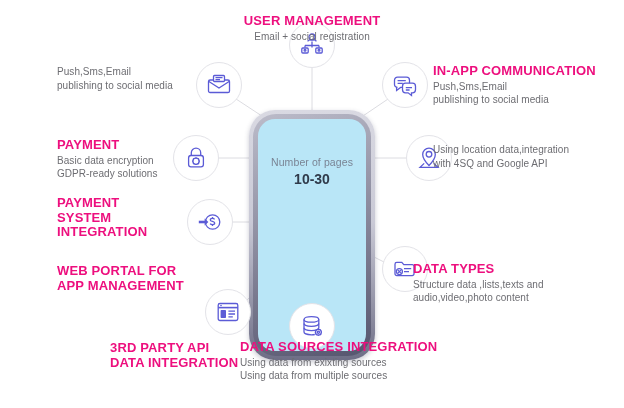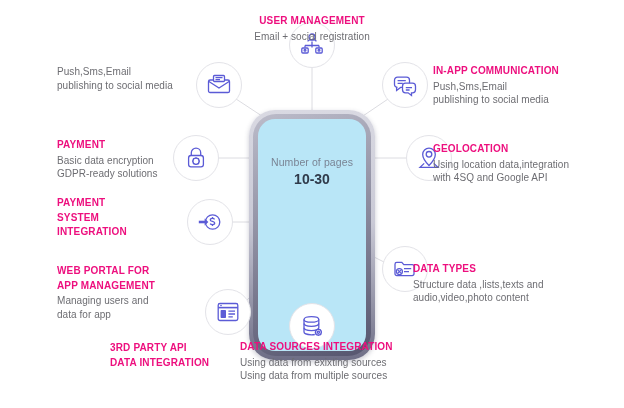--- a/index.html
+++ b/index.html
@@ -66,21 +66,21 @@
     background: #ffffff;
     border: 1px solid #e3e3e8;
     display: flex; align-items: center; justify-content: center;
   }
   .node-icon svg { display: block; }
 
   
   .node-text { position: absolute; }
   .node-title {
     color: #ed0f7e;
-    font-size: 10px;
+    font-size: 13px;
     font-weight: 700;
     letter-spacing: .15px;
     line-height: 14.5px;
     white-space: pre-line;
   }
   .node-desc {
     color: #6d6d72;
     font-size: 10px;
     line-height: 13.5px;
     letter-spacing: .05px;
@@ -250,42 +250,39 @@
 publishing to social media</div>
   </div>
 
   <div class="node-text ta-left" style="left:57px; top:138px; width:150px;">
     <div class="node-title">PAYMENT</div>
     <div class="node-desc">Basic data encryption
 GDPR-ready solutions</div>
   </div>
 
   <div class="node-text ta-left" style="left:433px; top:142px; width:180px;">
-    <div class="node-title">GEOLOCATION</div>
     <div class="node-desc">Using location data,integration
 with 4SQ and Google API</div>
   </div>
 
   <div class="node-text ta-left" style="left:57px; top:196px; width:150px;">
     <div class="node-title">PAYMENT
 SYSTEM
 INTEGRATION</div>
   </div>
 
   <div class="node-text ta-left" style="left:413px; top:262px; width:180px;">
     <div class="node-title">DATA TYPES</div>
     <div class="node-desc">Structure data ,lists,texts and
 audio,video,photo content</div>
   </div>
 
   <div class="node-text ta-left" style="left:57px; top:264px; width:160px;">
     <div class="node-title">WEB PORTAL FOR
 APP MANAGEMENT</div>
-    <div class="node-desc">Managing users and
-data for app</div>
   </div>
 
   <div class="node-text ta-left" style="left:110px; top:341px; width:160px;">
     <div class="node-title">3RD PARTY API
 DATA INTEGRATION</div>
   </div>
 
   <div class="node-text ta-left" style="left:240px; top:340px; width:220px;">
     <div class="node-title">DATA SOURCES INTEGRATION</div>
     <div class="node-desc">Using data from exixting sources

